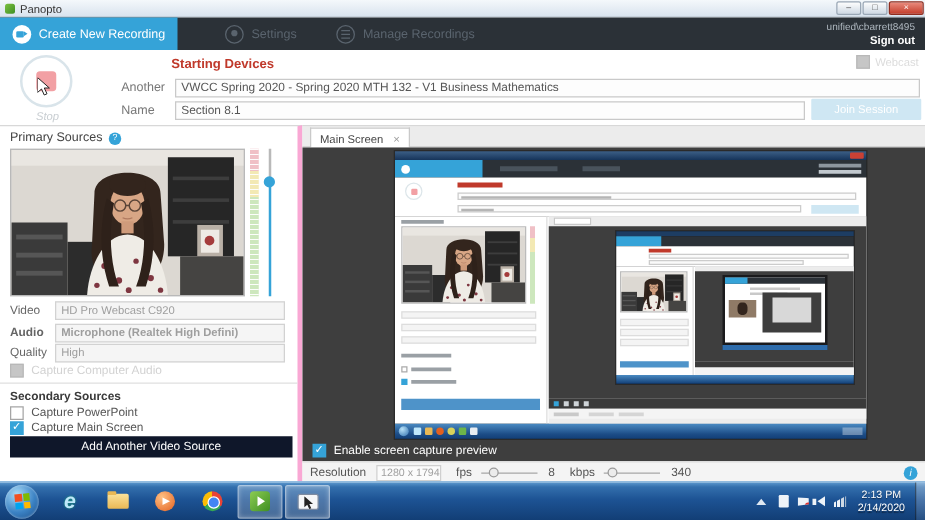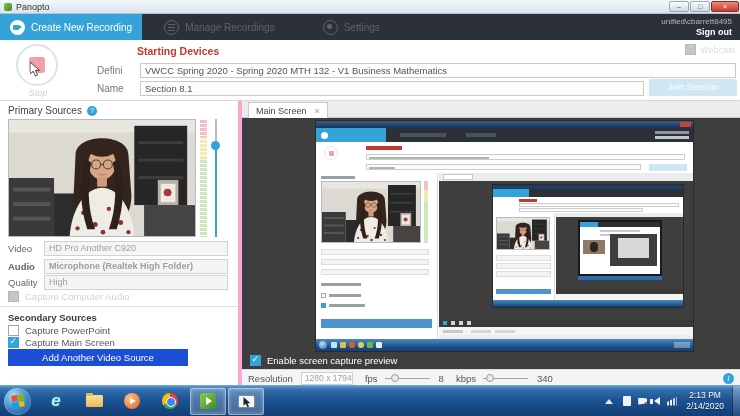--- a/index.html
+++ b/index.html
@@ -75,21 +75,21 @@
   .dev-row { position:absolute; left:8px; right:10px; height:15px; display:flex; align-items:center; }
   .dev-label { width:36px; font-size:9.5px; color:#666; }
   .dev-value { flex:1; height:15px; border:1px solid #d2d2d2; background:#f5f5f5; color:#9e9e9e;
     font-size:9px; line-height:13px; padding:0 4px; white-space:nowrap; overflow:hidden; }
   .cca-row { position:absolute; left:8px; top:190px; display:flex; align-items:center; }
   .cca-label { font-size:9.5px; color:#d2d2d2; margin-left:6px; }
   .lp-divider { position:absolute; left:0; right:0; top:205px; border-top:1px solid #e0e0e0; }
   .sec-title { position:absolute; left:8px; top:211px; font-size:9.5px; font-weight:bold; color:#3a3a3a; }
   .chk-row { position:absolute; left:8px; display:flex; align-items:center; }
   .chk-label { font-size:9.5px; color:#555; margin-left:6px; }
-  .add-btn { position:absolute; left:8px; top:248px; width:180px; height:17px; background:#1d4ed8; color:#fff;
+  .add-btn { position:absolute; left:8px; top:248px; width:226px; height:17px; background:#0f172a; color:#fff;
     font-size:9.5px; text-align:center; line-height:17px; }
   
   .right-panel { position:absolute; left:242px; top:100px; width:498px; height:285px; background:#ececec; border-top:1px solid #d8d8d8;}
   .tabbar { position:absolute; left:0; top:0; width:100%; height:17px; background:#ececec; border-bottom:1px solid #c9c9c9; }
   .ms-tab { position:absolute; left:6px; top:1px; height:16px; background:#fff; border:1px solid #c9c9c9; border-bottom:none;
     display:flex; align-items:center; padding:0 7px; font-size:9px; color:#444; }
   .ms-close { margin-left:8px; color:#999; font-size:9px; }
   .preview-area { position:absolute; left:0; top:17px; width:100%; height:251px; background:#3e3e3e; }
   .enable-row { position:absolute; left:8px; bottom:3px; display:flex; }
   .enable-label { font-size:9.5px; color:#fff; margin-left:6px; }
@@ -271,46 +271,46 @@
       <span class="win-btn">□</span>
       <span class="win-btn close">×</span>
     </span>
   </div>
 
   <div class="navbar">
     <div class="nav-tab active">
       <span class="tab-ico cam"></span>
       <span>Create New Recording</span>
     </div>
+    <div class="nav-tab settings">
+      <span class="tab-ico gear"></span>
+      <span>Settings</span>
+    </div>
     <div class="nav-tab manage">
       <span class="tab-ico ring"></span>
       <span>Manage Recordings</span>
-    </div>
-    <div class="nav-tab settings">
-      <span class="tab-ico gear"></span>
-      <span>Settings</span>
     </div>
     <div class="user-block">
       <div class="user-name">unified\cbarrett8495</div>
       <div class="sign-out">Sign out</div>
     </div>
   </div>
 
   <div class="header">
     <div class="stop-wrap">
       <div class="stop-btn">
         <span class="stop-glyph"></span>
       </div>
       <div class="stop-label">Stop</div>
     </div>
     <svg class="cursor" viewBox="0 0 11 15">
         <use href="#cursorArrow"></use>
       </svg>
     <div class="section-title">Starting Devices</div>
-    <div class="frm-label" style="top:25px;">Defini</div>
+    <div class="frm-label" style="top:25px;">Another</div>
     <div class="textfield" style="top:23px; right:4px;">VWCC Spring 2020 - Spring 2020 MTH 132 - V1 Business Mathematics</div>
     <div class="frm-label" style="top:43px;">Name</div>
     <div class="textfield" style="top:41px; right:96px;">Section 8.1</div>
     <div class="webcast">
       <span class="cb disabled"></span>
       <span class="webcast-label">Webcast</span>
     </div>
     <div class="join-btn">Join Session</div>
   </div>
 
@@ -325,25 +325,25 @@
         </svg>
     </div>
     <div class="meter"></div>
     <div class="vol-slider">
       <span class="vol-track-top"></span>
       <span class="vol-track-bot"></span>
       <span class="vol-knob"></span>
     </div>
     <div class="dev-row" style="top:140px;">
       <span class="dev-label">Video</span>
-      <span class="dev-value">HD Pro Another C920</span>
+      <span class="dev-value">HD Pro Webcast C920</span>
     </div>
     <div class="dev-row" style="top:158px;font-weight:bold;">
       <span class="dev-label">Audio</span>
-      <span class="dev-value">Microphone (Realtek High Folder)</span>
+      <span class="dev-value">Microphone (Realtek High Defini)</span>
     </div>
     <div class="dev-row" style="top:174px;">
       <span class="dev-label">Quality</span>
       <span class="dev-value">High</span>
     </div>
     <div class="cca-row">
       <span class="cb disabled"></span>
       <span class="cca-label">Capture Computer Audio</span>
     </div>
     <div class="lp-divider"></div>

